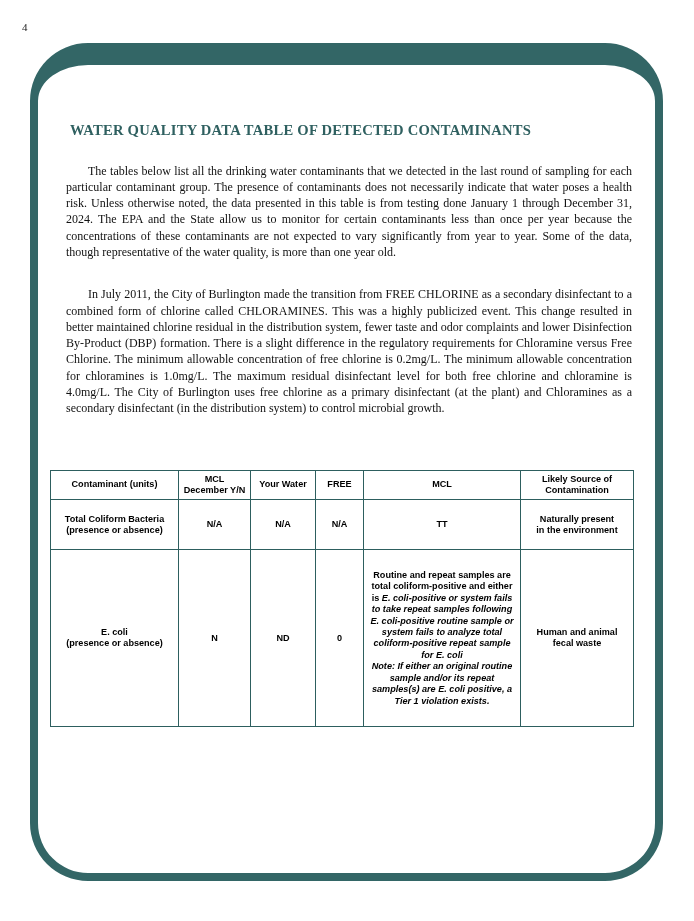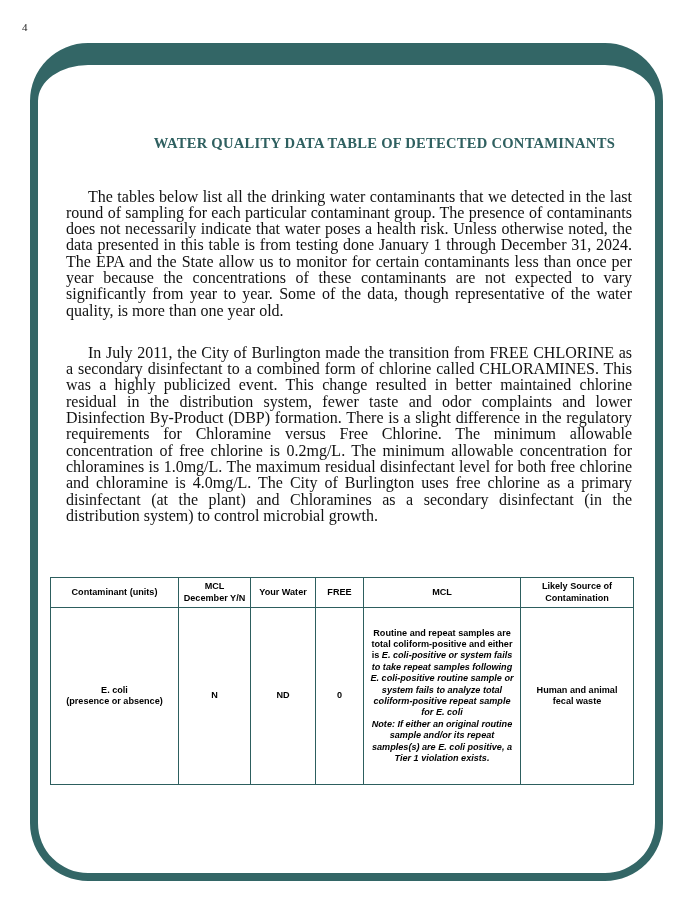--- a/index.html
+++ b/index.html
@@ -43,28 +43,27 @@
 
   
   #content {
     position: absolute;
     left: 66px;
     top: 118px;
     width: 566px;
   }
 
   h1.doc-heading {
-    margin: 17px;
+    margin: 4px;
     font-family: "Liberation Serif", serif;
     font-size: 14.6px;
     font-weight: bold;
     letter-spacing: 0.25px;
     color: #2f6060;
     line-height: 1.2;
-    text-align: right;
   }
   h2.doc-subheading {
     margin: 0;
     font-family: "Liberation Serif", serif;
     font-size: 14.2px;
     font-weight: bold;
     letter-spacing: 0.2px;
     color: #2f6060;
     line-height: 1.2;
   }
@@ -73,21 +72,21 @@
     font-family: "Liberation Serif", serif;
     font-size: 13.2px;
     font-weight: bold;
     color: #2f6060;
     line-height: 1.2;
   }
 
   p.body-para {
     margin: 0;
     font-family: "Liberation Serif", serif;
-    font-size: 16px;
+    font-size: 12px;
     line-height: 16.3px;
     color: #111111;
     text-align: justify;
     text-indent: 22px;
     hyphens: manual;
   }
 
   .gap-intro  { height: 19px; }
   .gap-chlor  { height: 18px; }
   .gap-chlor2 { height: 8px; }
@@ -180,20 +179,34 @@
         <th>Your Water</th>
         <th>FREE</th>
         <th>MCL</th>
         <th>
           <span>Likely Source of</span><br>
           <span>Contamination</span>
         </th>
       </tr>
     </thead>
     <tbody>
+      <tr class="row-coliform">
+        <td class="cell-left">
+          <span>Total Coliform Bacteria</span><br>
+          <span>(presence or absence)</span>
+        </td>
+        <td>N/A</td>
+        <td>N/A</td>
+        <td>N/A</td>
+        <td>TT</td>
+        <td>
+          <span>Naturally present</span><br>
+          <span>in the environment</span>
+        </td>
+      </tr>
       <tr class="row-ecoli">
         <td class="cell-left">
           <span>E. coli</span><br>
           <span>(presence or absence)</span>
         </td>
         <td>N</td>
         <td>ND</td>
         <td>0</td>
         <td class="mcl-detail"><span>Routine and repeat samples are total coliform-positive and either is </span><span class="it">E. coli-positive or system fails to take repeat samples following E. coli-positive routine sample or system fails to analyze total coliform-positive repeat sample for E. coli</span><br><span class="note-label">Note:</span><span class="it"> If either an original routine sample and/or its repeat samples(s) are E. coli positive, a Tier 1 violation exists.</span></td>
         <td>

